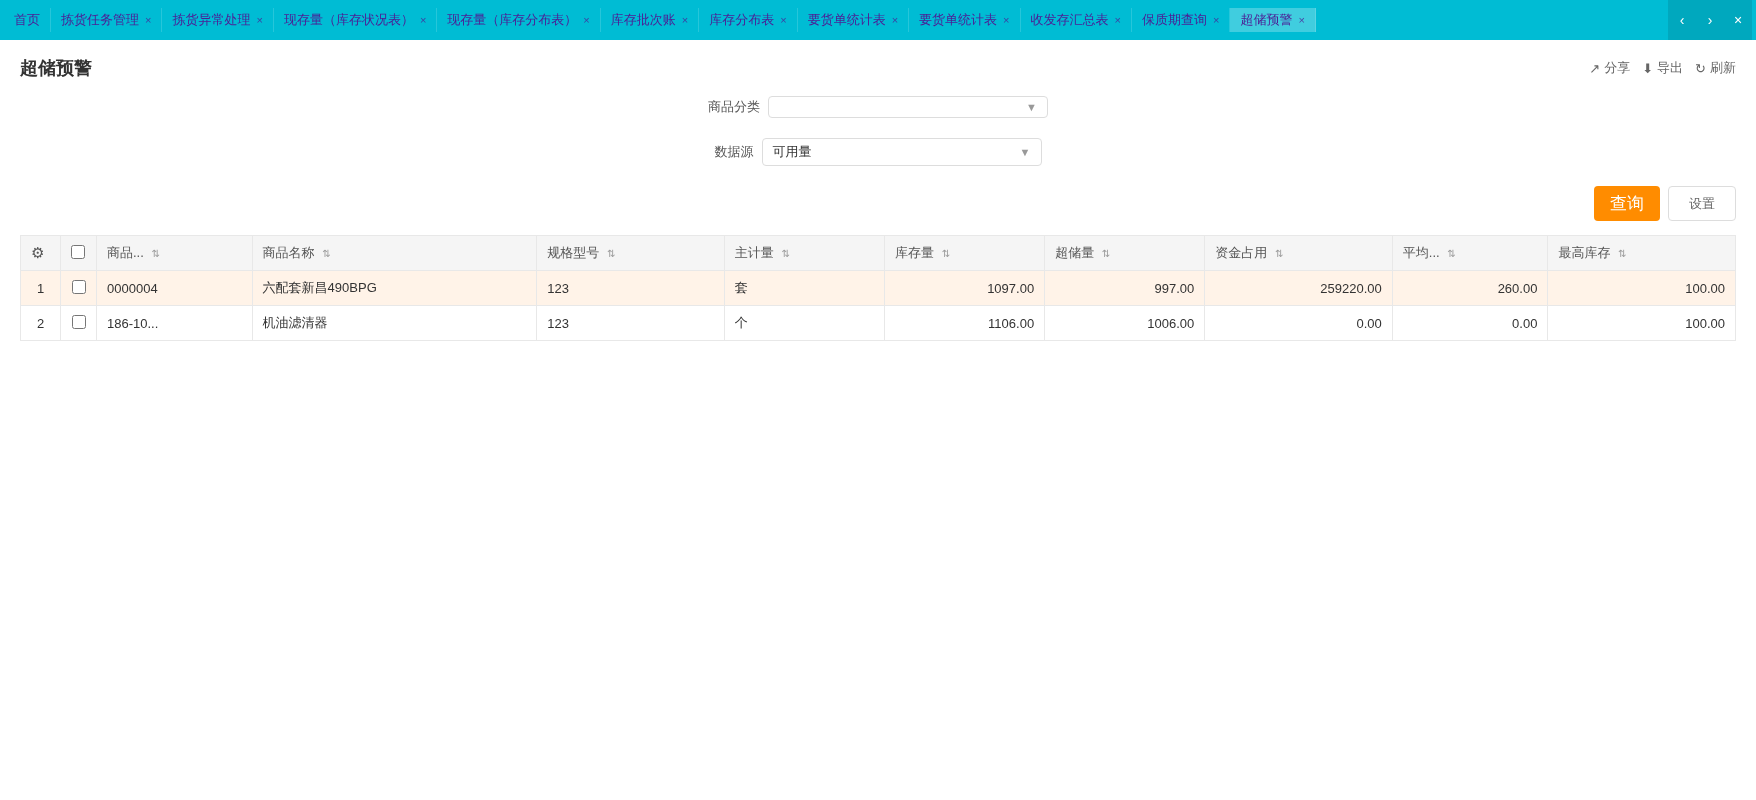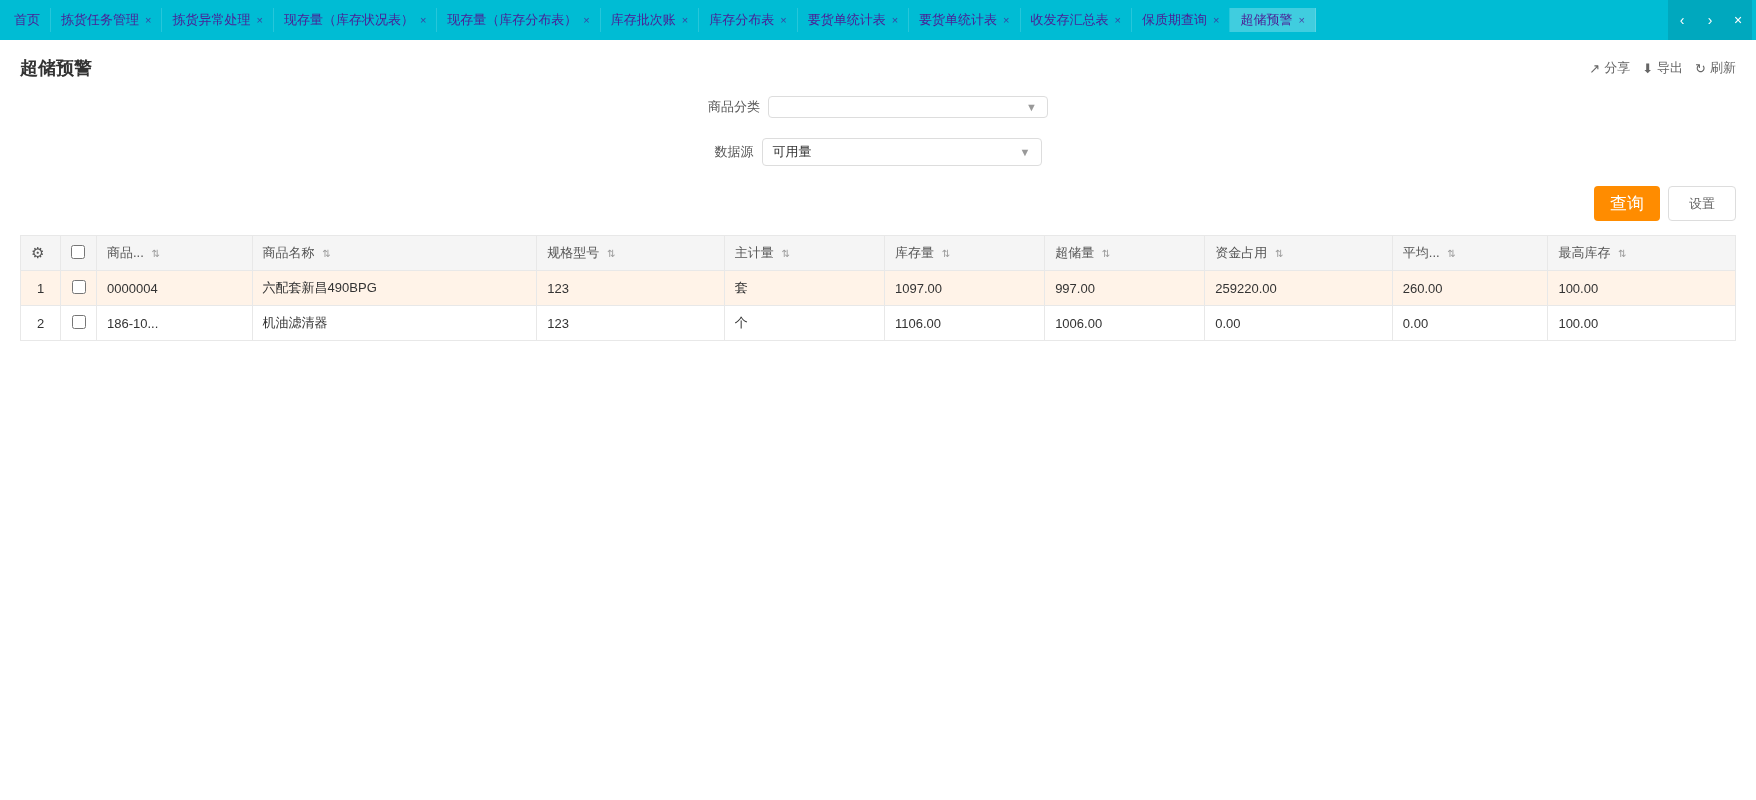--- a/index.html
+++ b/index.html
@@ -200,21 +200,21 @@
       text-align: center;
     }
     .th-check {
       width: 36px;
       text-align: center;
     }
     .td-center {
       text-align: center;
     }
     .td-right {
-      text-align: left;
+      text-align: right;
     }
   </style>
 </head>
 <body>
 
 <nav class="top-nav">
   <div class="nav-item">
     <span>首页</span>
   </div>
   <div class="nav-item">

